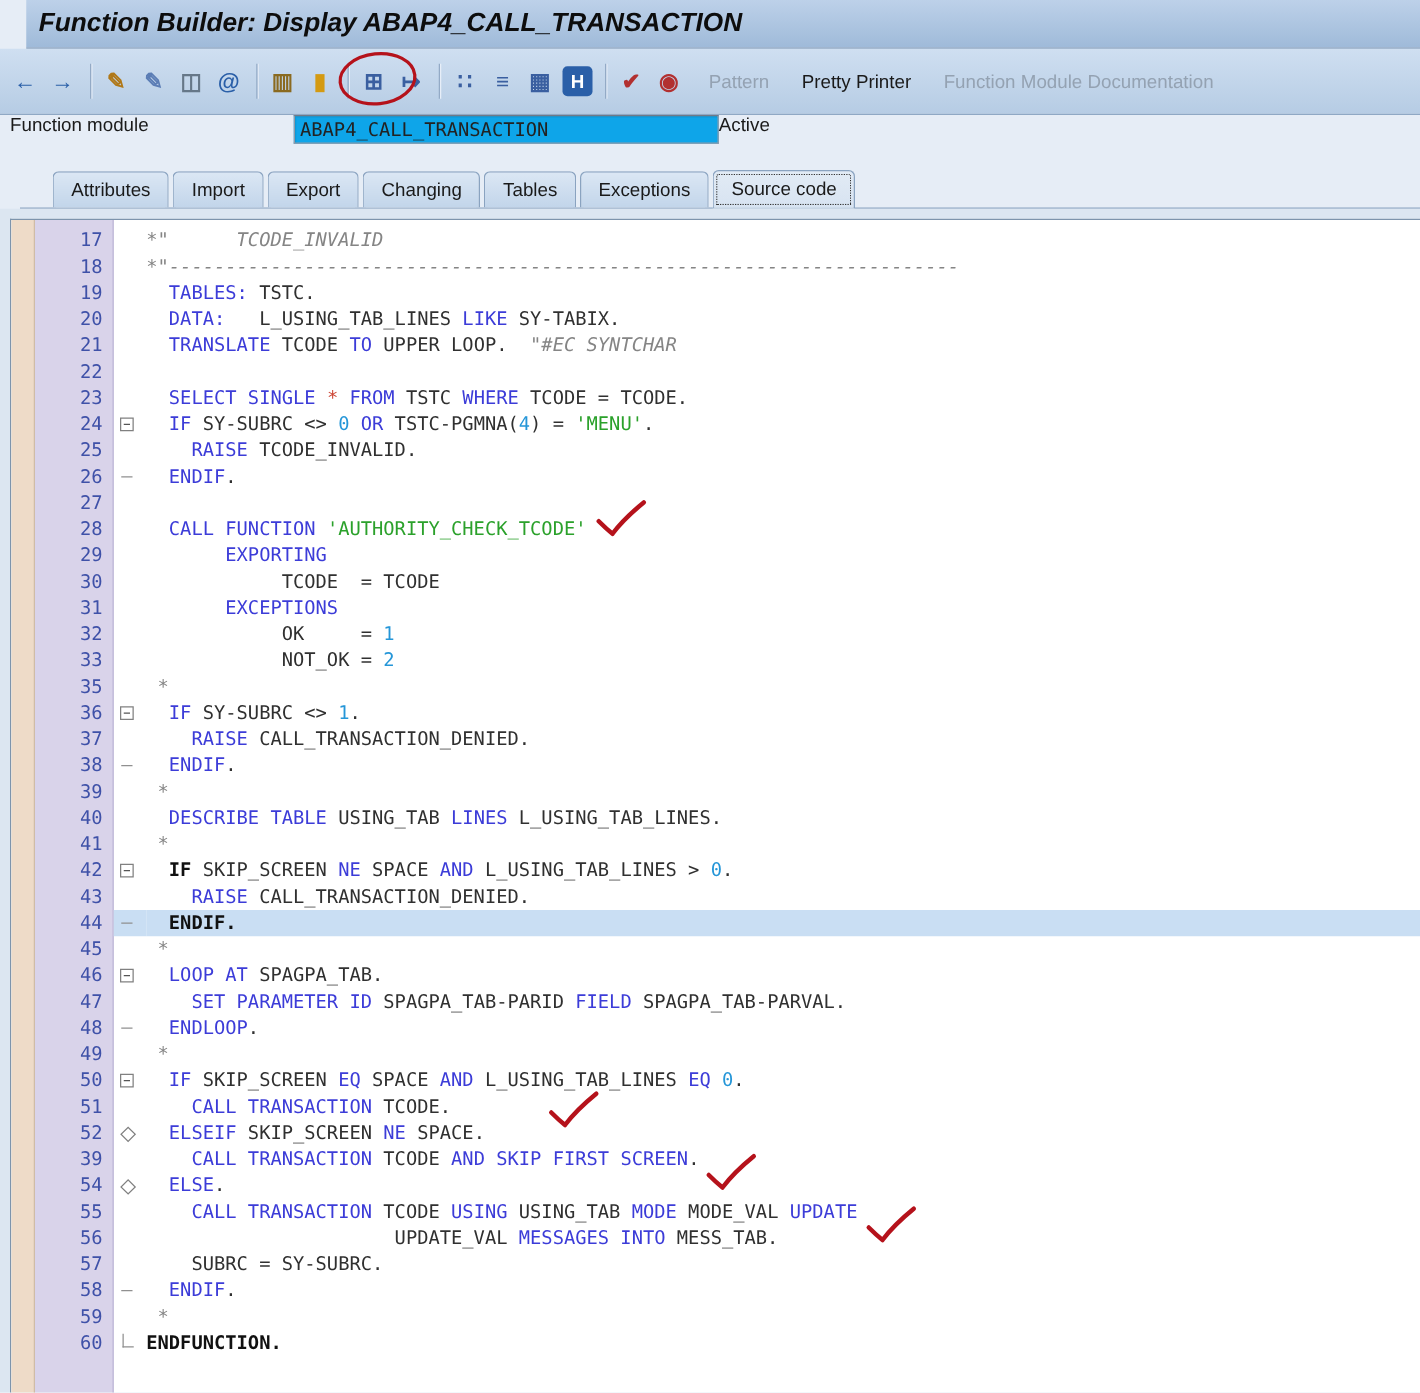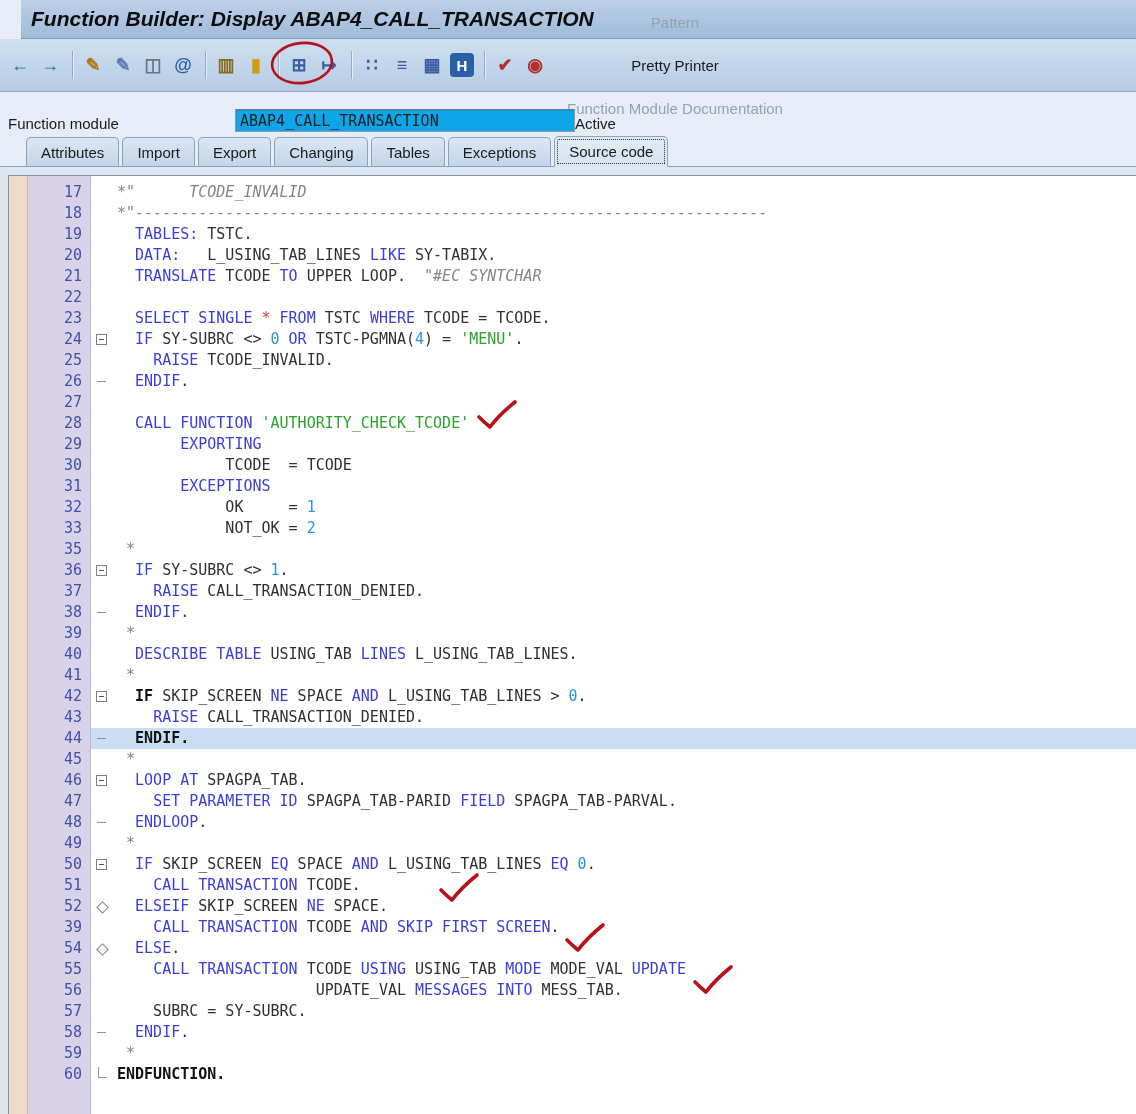--- a/index.html
+++ b/index.html
@@ -13,32 +13,32 @@
     display:flex;align-items:center;padding-left:10px;margin-left:21px;}
   .titlebar span{font-style:italic;font-weight:bold;font-size:21px;color:#0d0d0d;}
   
   .toolbar{height:52px;background:linear-gradient(#cfdff1,#b6cce4);border-bottom:1px solid #8fa8c4;
     display:flex;align-items:center;padding:0 6px;}
   .tb-icons{display:flex;align-items:center;}
   .tb-btn{width:28px;height:28px;display:flex;align-items:center;justify-content:center;
     font-size:18px;font-weight:bold;margin-right:2px;border-radius:3px;cursor:default;user-select:none;}
   .tb-badge{width:24px;height:24px;margin:2px 4px 2px 2px;border-radius:4px;font-size:15px;}
   .tb-sep{width:1px;height:28px;background:#93aac6;box-shadow:1px 0 0 #e7eef8;margin:0 6px;flex:none;}
-  .tb-labels{display:flex;align-items:center;margin-left:16px;gap:26px;font-size:15px;white-space:nowrap;flex-direction:column;}
+  .tb-labels{display:flex;align-items:center;margin-left:16px;gap:26px;font-size:15px;white-space:nowrap;}
   .tb-label{cursor:default;}
   .tb-label.disabled{color:#94a2b2;}
   
-  .formrow{height:40px;background:#e6edf6;display:flex;align-items:flex-end;padding-left:8px;font-size:15px;}
+  .formrow{height:40px;background:#e6edf6;display:flex;align-items:flex-start;padding-left:8px;font-size:15px;}
   .fm-label{width:227px;flex:none;}
   .fm-input{width:330px;height:21px;background:#0ea5e9;border:1px solid #909aa8;border-top-color:#6f7a88;
     box-shadow:inset 1px 1px 0 rgba(0,0,0,.08);font:15px "DejaVu Sans Mono",monospace;color:#222;padding:0 4px;}
   .fm-status{}
   
   .tabstrip{height:34px;background:#e6edf6;display:flex;align-items:flex-end;padding-left:26px;
-    border-bottom:1px solid #8aa3c0;}
+    border-bottom:1px solid #8aa3c0;margin-left:16px;}
   .tab{position:relative;padding:6px 14px 5px;font-size:15px;cursor:default;white-space:nowrap;
     background:linear-gradient(#dbe7f4,#c2d5ea);border:1px solid #8aa3c0;border-bottom:none;
     border-radius:5px 5px 0 0;margin-right:3px;}
   .tab.active{z-index:2;margin-bottom:-1px;background:linear-gradient(#e2ebf5,#d7e3f1);
     border-bottom:1px solid #dce6f1;padding-bottom:6px;outline:1px dotted #333;outline-offset:-4px;}
   
   .content{position:relative;height:950px;background:#dce6f1;padding:8px 0 0 8px;box-sizing:border-box;}
   .editor{position:relative;height:942px;background:#ffffff;border:1px solid #7d94ac;border-right:none;
     overflow:hidden;box-sizing:border-box;}
   .bg-strip{position:absolute;left:0;top:0;bottom:0;width:18px;background:#eedbc8;border-right:1px solid #d0bca6;}

